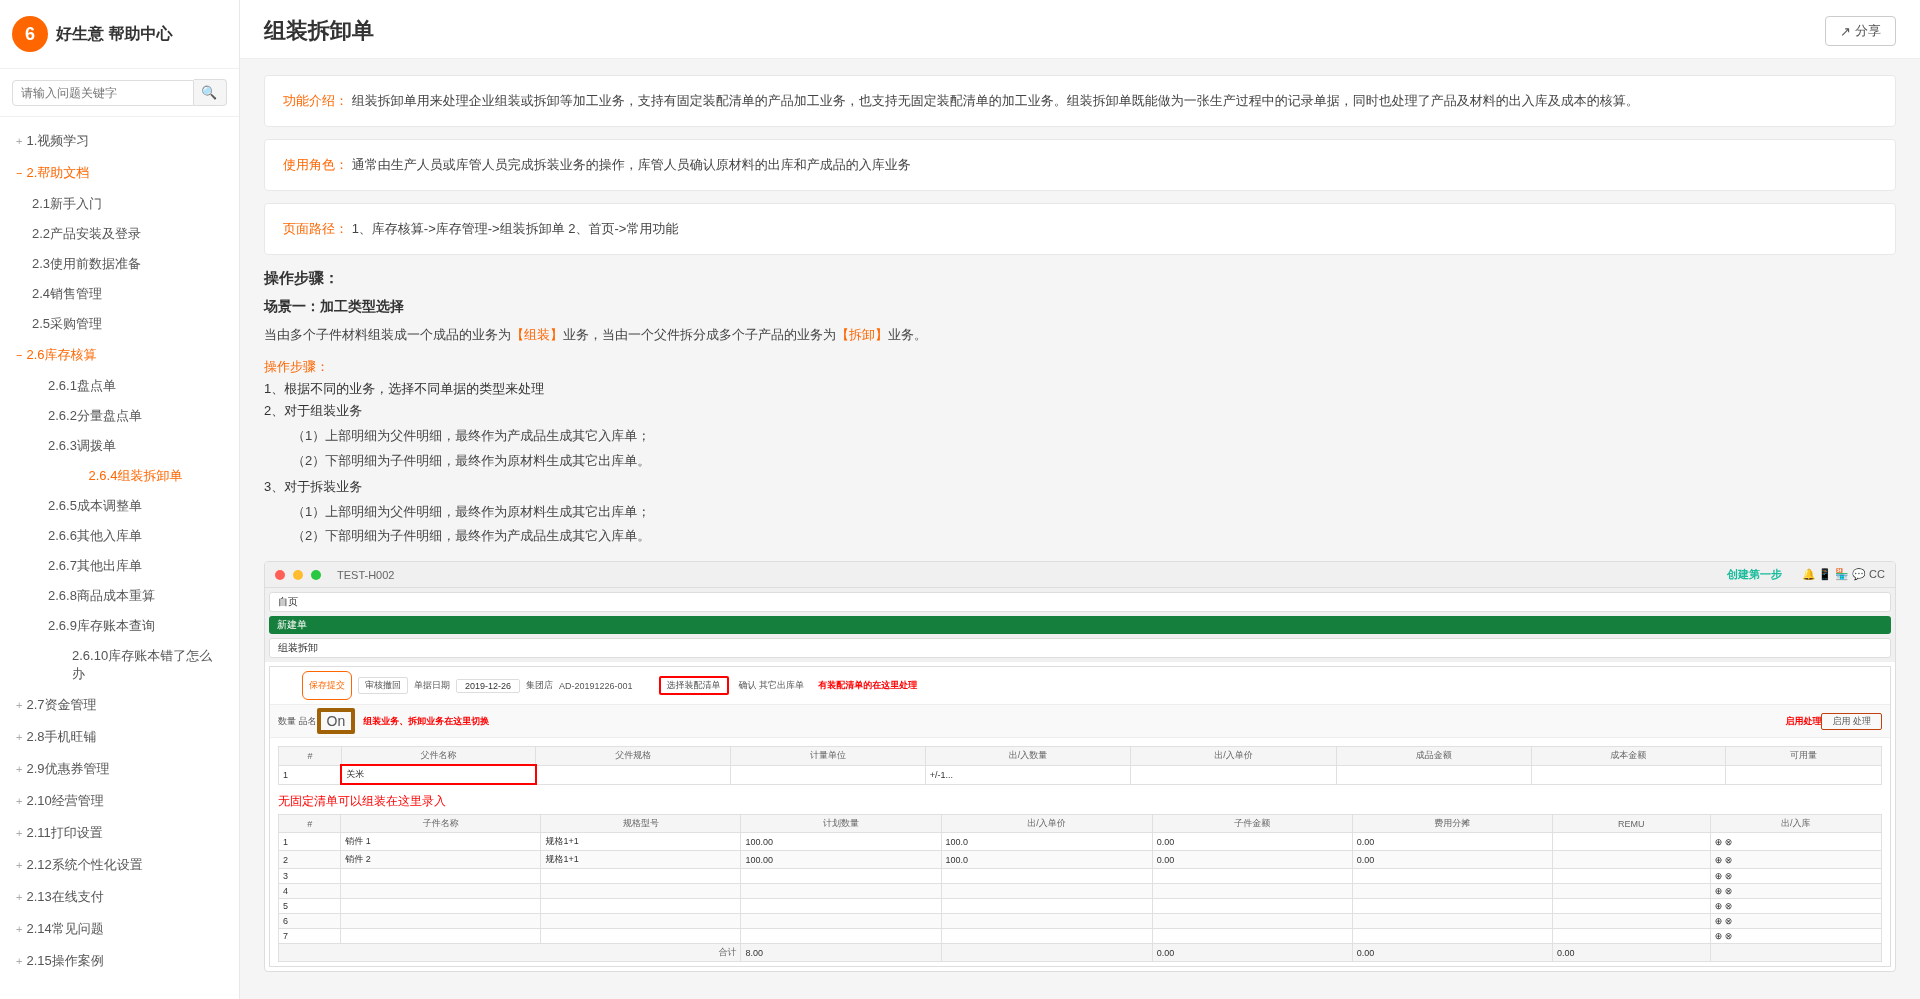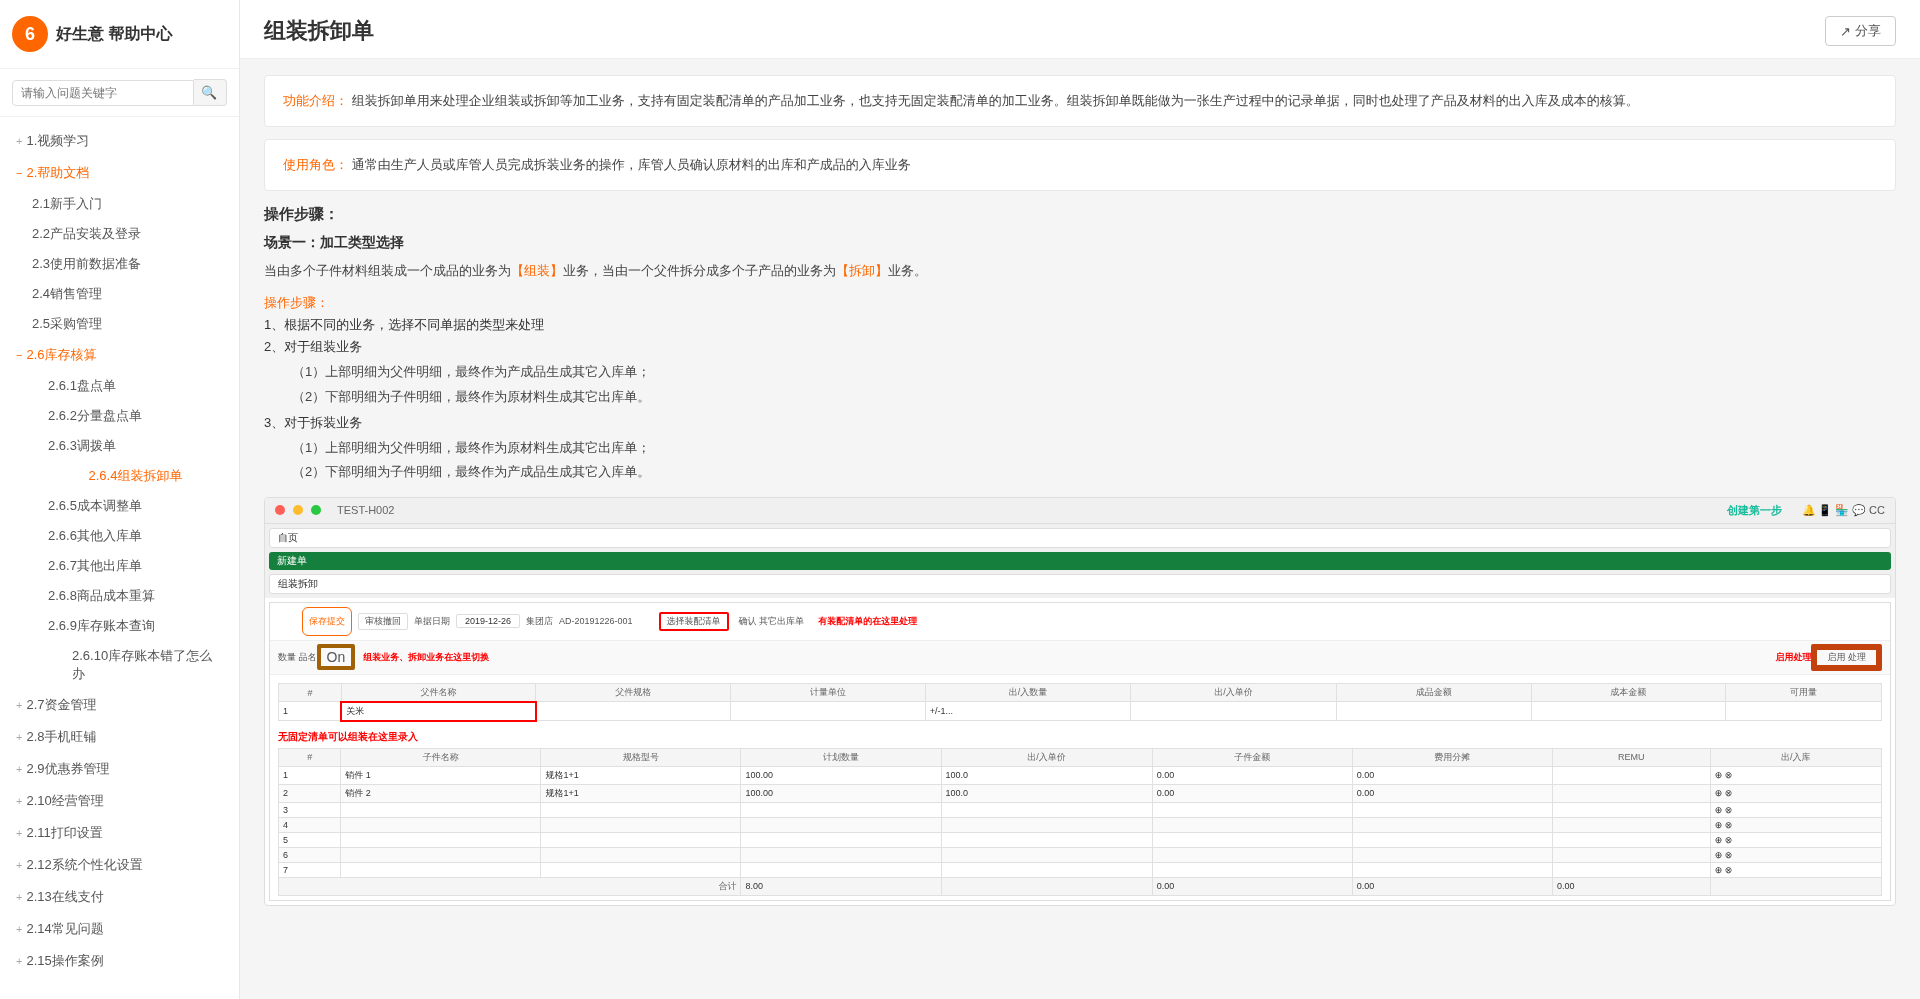--- a/index.html
+++ b/index.html
@@ -298,20 +298,24 @@
     <div class="info-block">
       <span class="highlight">功能介绍：</span>
       <span>组装拆卸单用来处理企业组装或拆卸等加工业务，支持有固定装配清单的产品加工业务，也支持无固定装配清单的加工业务。组装拆卸单既能做为一张生产过程中的记录单据，同时也处理了产品及材料的出入库及成本的核算。</span>
     </div>
 
     <div class="info-block">
       <span class="highlight">使用角色：</span>
       <span>通常由生产人员或库管人员完成拆装业务的操作，库管人员确认原材料的出库和产成品的入库业务</span>
     </div>
 
+    <div class="info-block">
+      <span class="highlight">页面路径：</span>
+      <span>1、库存核算-&gt;库存管理-&gt;组装拆卸单 2、首页-&gt;常用功能</span>
+    </div>
 
     <div class="section-title">操作步骤：</div>
 
     <div class="scene-title">场景一：加工类型选择</div>
 
     <p class="steps-text">
       当由多个子件材料组装成一个成品的业务为<span class="highlight">【组装】</span>业务，当由一个父件拆分成多个子产品的业务为<span class="highlight">【拆卸】</span>业务。
     </p>
 
     <div style="margin-top:10px;">
@@ -357,21 +361,21 @@
           <span style="font-size:9px; color:#555; margin-left:4px;">确认 其它出库单</span>
 
           <span style="color:#f00; font-size:9px; font-weight:bold; margin-left:8px;">有装配清单的在这里处理</span>
         </div>
 
         <div style="display:flex; align-items:center; border-bottom:1px solid #eee; padding:3px 8px; gap:0; background:#f9f9f9;">
           <span style="font-size:9px; color:#555;">数量 品名</span>
           <span style="border:4px solid #a16207; padding:1px 6px; font-size:14px; color:#555; border-radius:2px;">On</span>
           <span style="color:#f00; font-size:9px; font-weight:bold; margin-left:8px;">组装业务、拆卸业务在这里切换</span>
           <span style="margin-left:auto; color:#f00; font-size:9px; font-weight:bold;">启用处理</span>
-          <span style="border:6px solid #c2410c; padding:1px 10px; font-size:9px; color:#555; border-radius:2px;">启用 处理</span>
+          <span style="border:1px solid #c2410c; padding:1px 10px; font-size:9px; color:#555; border-radius:2px;">启用 处理</span>
         </div>
 
         <div style="padding:4px 8px;">
           <table class="mock-table">
             <thead>
               <tr>
                 <th>#</th>
                 <th>父件名称</th>
                 <th>父件规格</th>
                 <th>计量单位</th>
@@ -393,21 +397,21 @@
                 <td></td>
                 <td></td>
                 <td></td>
               </tr>
             </tbody>
           </table>
         </div>
 
         <div style="padding:4px 8px; position:relative;">
           <div style="display:flex; align-items:center; margin-bottom:2px;">
-            <span style="color:#f00; font-size:10px; font-weight:bold;">无固定清单可以组装在这里录入</span>
+            <span style="color:#f00; font-size:12px; font-weight:normal;">无固定清单可以组装在这里录入</span>
           </div>
           <table class="mock-table">
             <thead>
               <tr>
                 <th>#</th>
                 <th>子件名称</th>
                 <th>规格型号</th>
                 <th>计划数量</th>
                 <th>出/入单价</th>
                 <th>子件金额</th>

